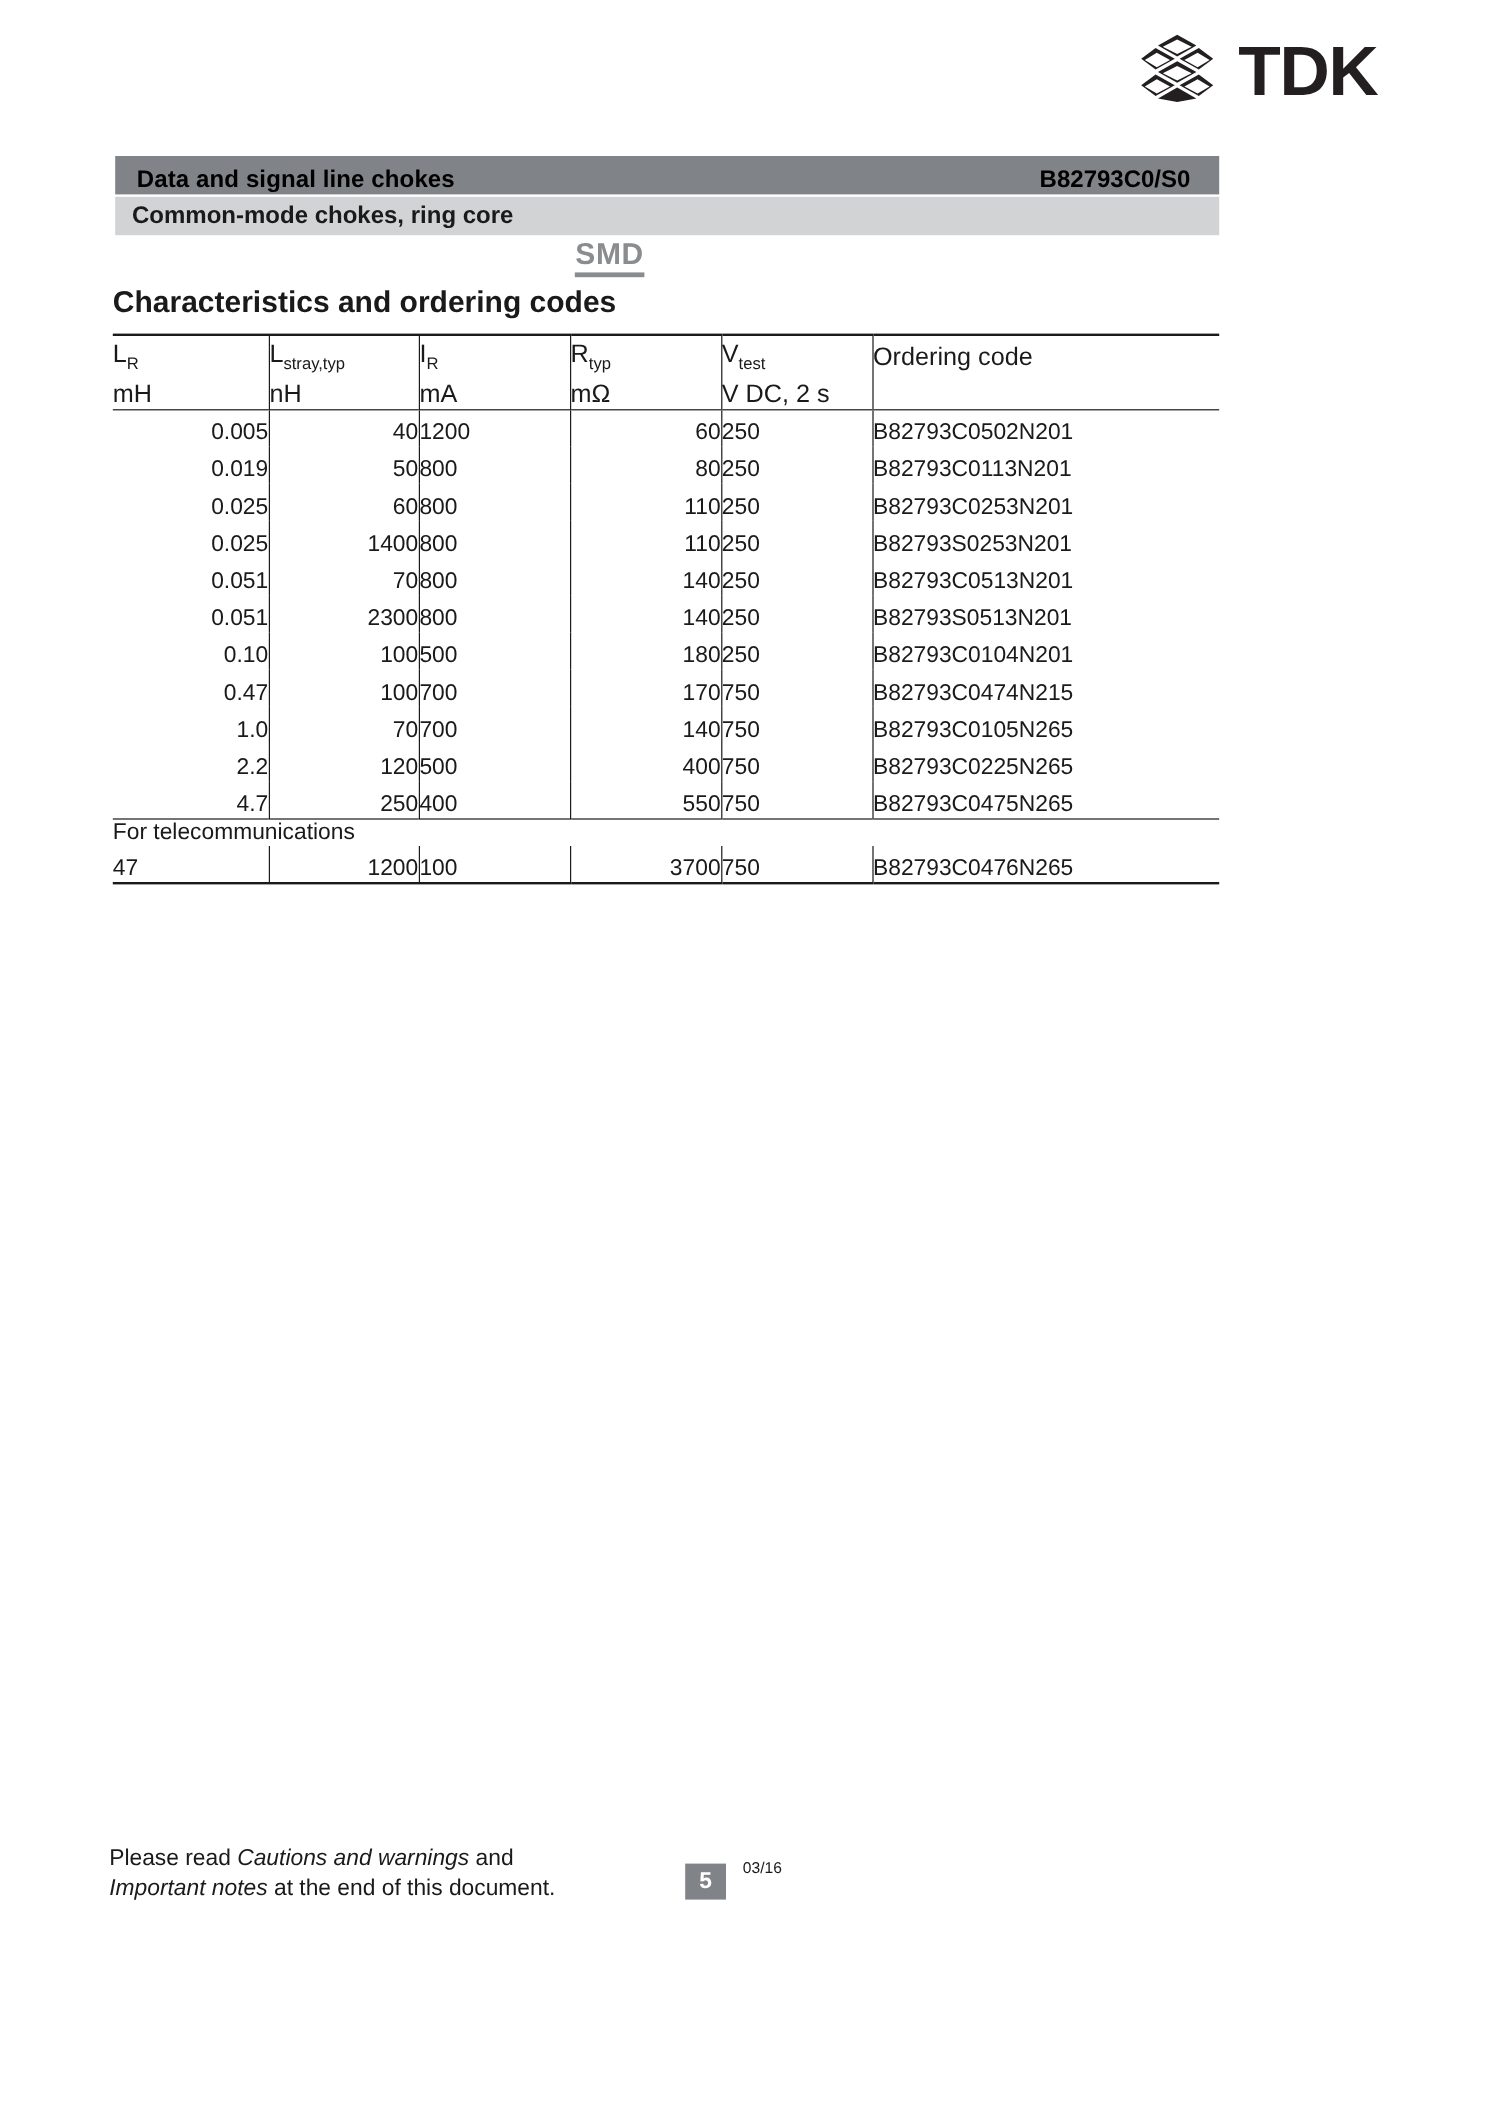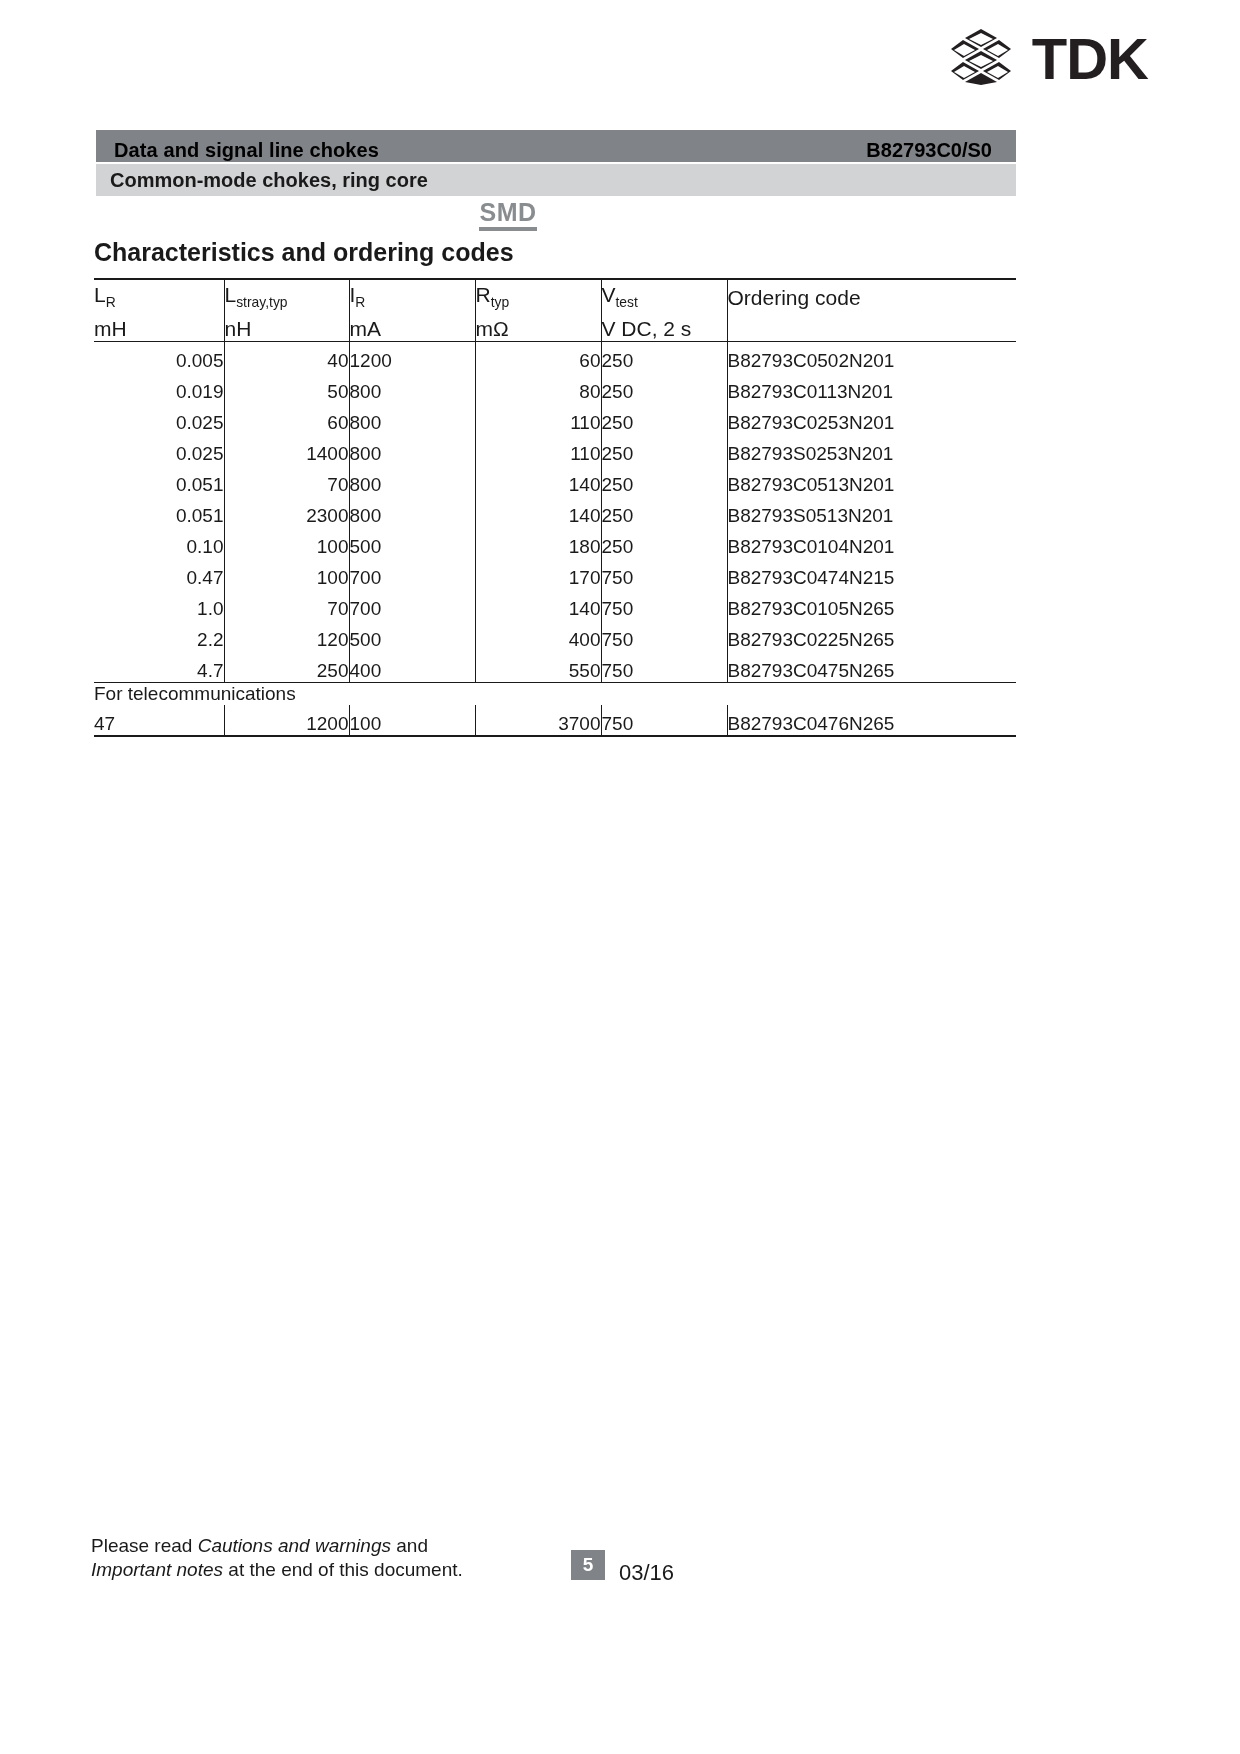--- a/index.html
+++ b/index.html
@@ -173,23 +173,23 @@
     color: #ffffff;
     font-size: 19px;
     font-weight: bold;
     display: flex;
     align-items: center;
     justify-content: center;
     margin-left: 10px;
     margin-top: 16px;
   }
   .pagedate {
-    font-size: 22px;
+    font-size: 13px;
     margin-left: 14px;
-    margin-top: 26px;
+    margin-top: 12px;
   }
 </style>
 </head>
 <body>
 
 <div class="page">
 
   <div class="logo-wrap">
     <span class="logo-mark">
       <svg width="62" height="58" viewBox="0 0 62 58" aria-hidden="true">

